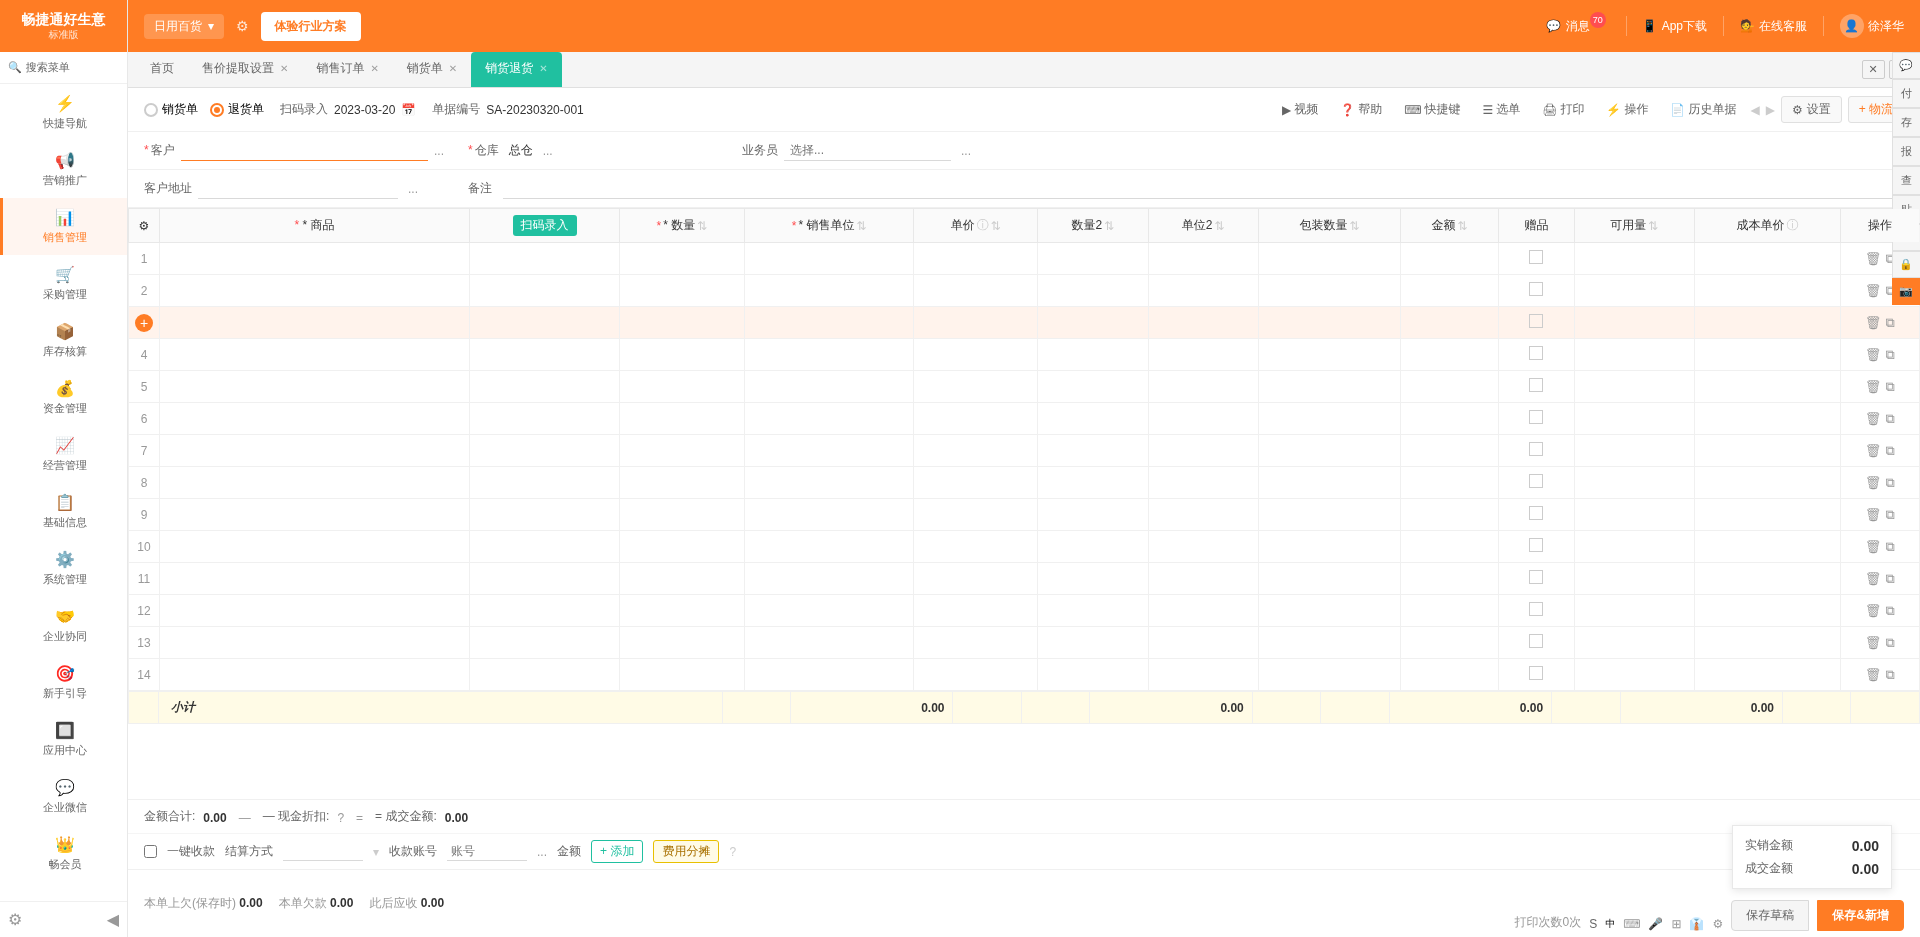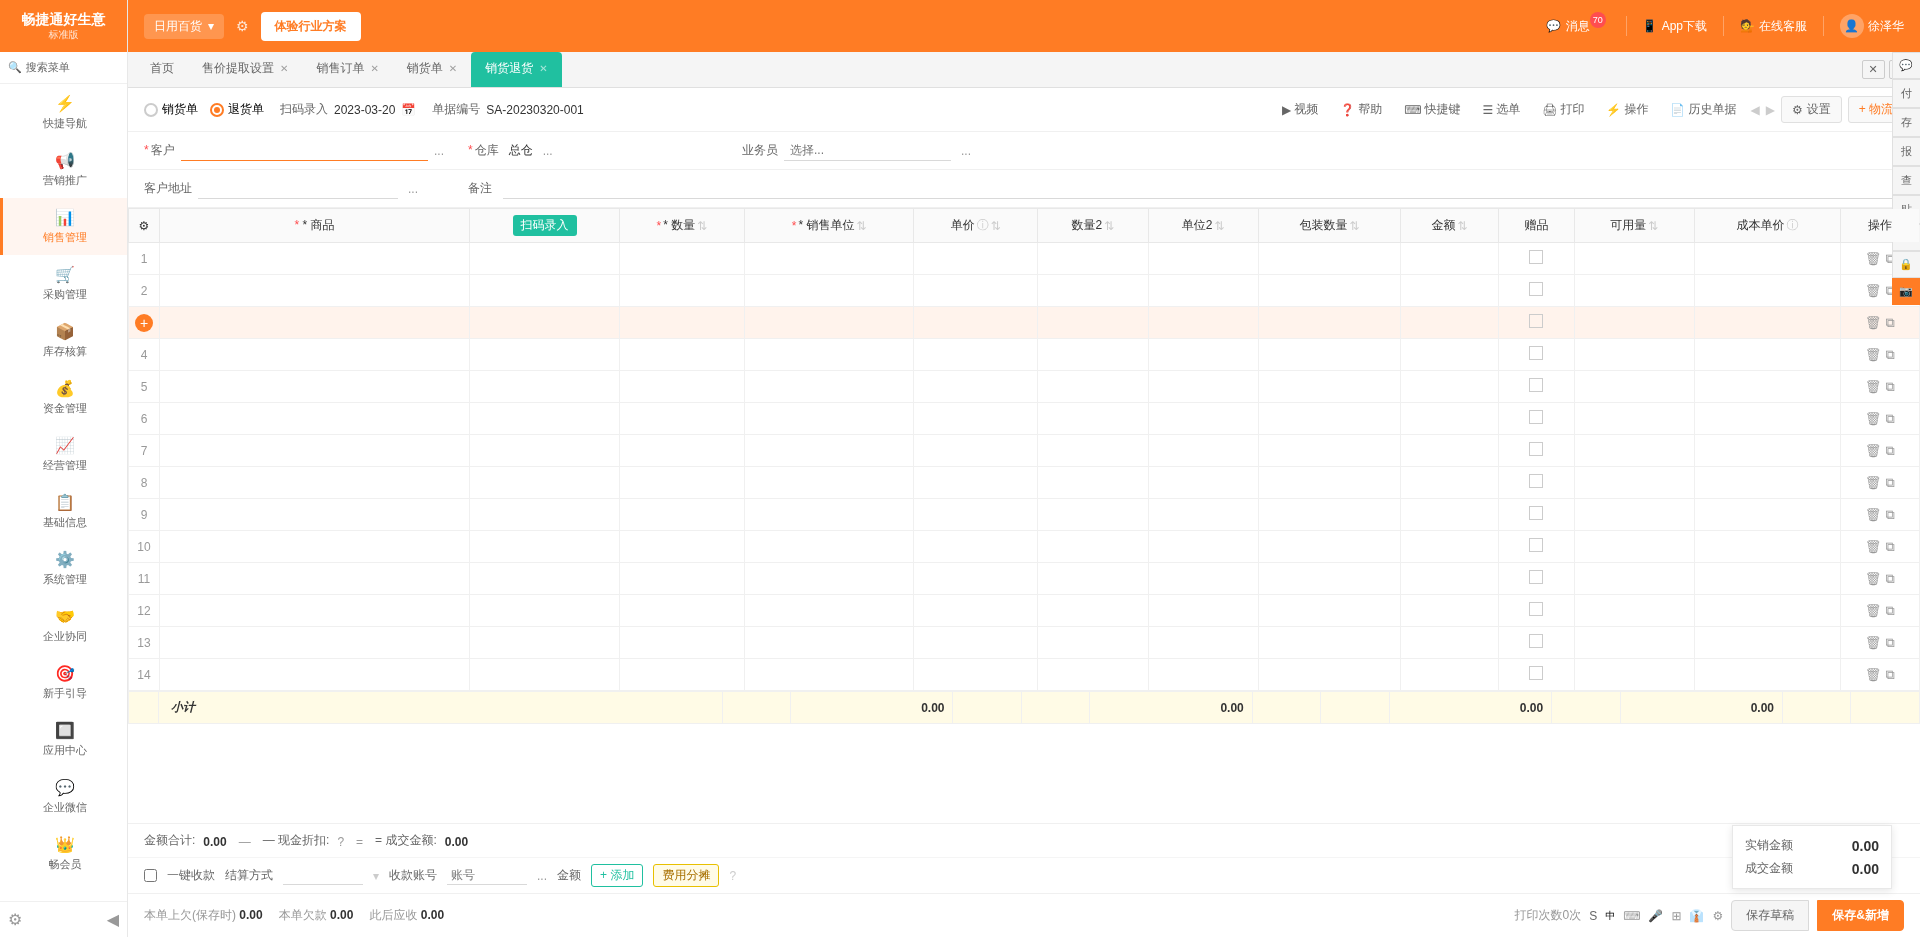--- a/index.html
+++ b/index.html
@@ -843,21 +843,21 @@
         <span style="font-weight:bold;color:#333;">0.00</span>
       </div>
       <div>
         <span style="color:#999;">本单欠款</span>
         <span style="font-weight:bold;color:#333;">0.00</span>
       </div>
       <div>
         <span style="color:#999;">此后应收</span>
         <span style="font-weight:bold;color:#333;">0.00</span>
       </div>
-      <div style="margin-left:auto;display:flex;align-items:center;gap:8px;">
+      <div style="margin-left:auto;display:flex;align-items:flex-end;gap:8px;margin-top:24px;">
         <span style="color:#999;">打印次数0次</span>
         <span style="color:#666;">S</span>
         <span style="font-size:10px;">中</span>
         <span style="cursor:pointer;color:#999;font-size:12px;">⌨</span>
         <span style="cursor:pointer;color:#999;font-size:12px;">🎤</span>
         <span style="cursor:pointer;color:#999;font-size:12px;">⊞</span>
         <span style="cursor:pointer;color:#999;font-size:12px;">👔</span>
         <span style="cursor:pointer;color:#999;font-size:12px;">⚙</span>
         <button class="save-draft-btn" style="background:#f5f5f5;border:1px solid #d9d9d9;padding:6px 14px;cursor:pointer;border-radius:4px 0 0 4px;color:#666;display:flex;align-items:center;gap:4px;">保存草稿</button>
         <button class="save-new-btn" style="background:#ff7c24;border:1px solid #ff7c24;padding:6px 14px;cursor:pointer;border-radius:0 4px 4px 0;color:white;font-weight:bold;">保存&amp;新增</button>

